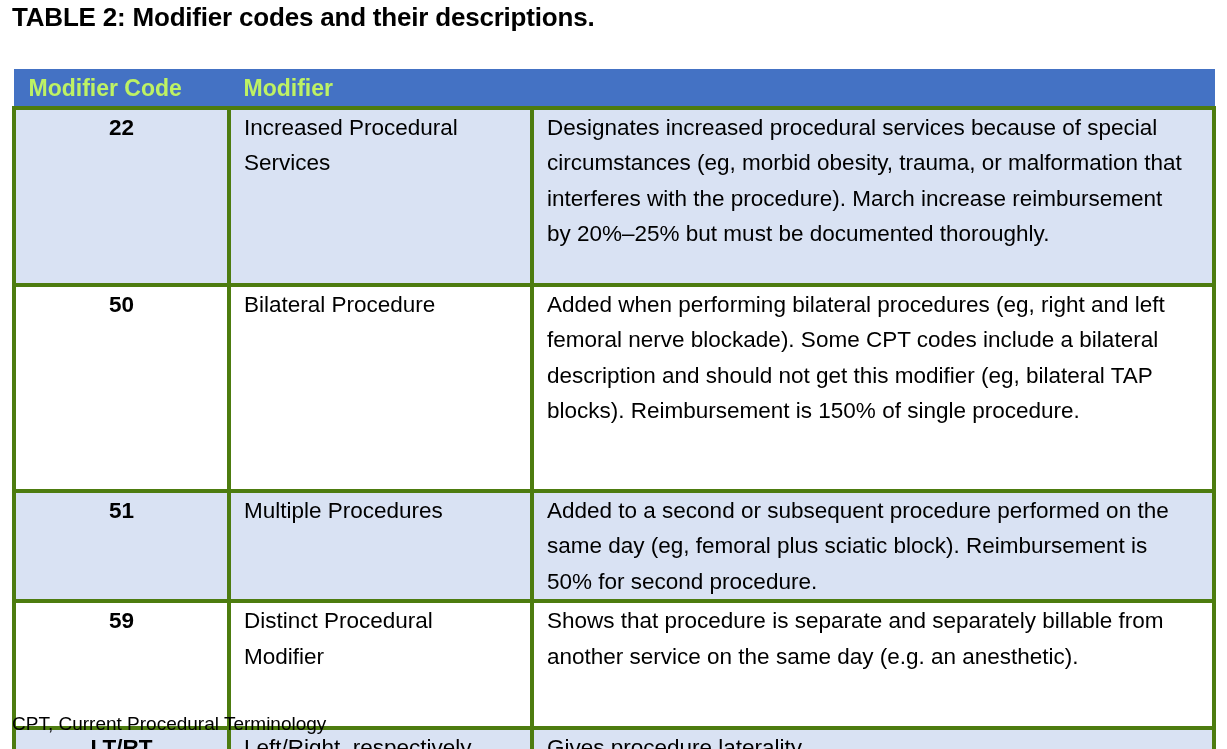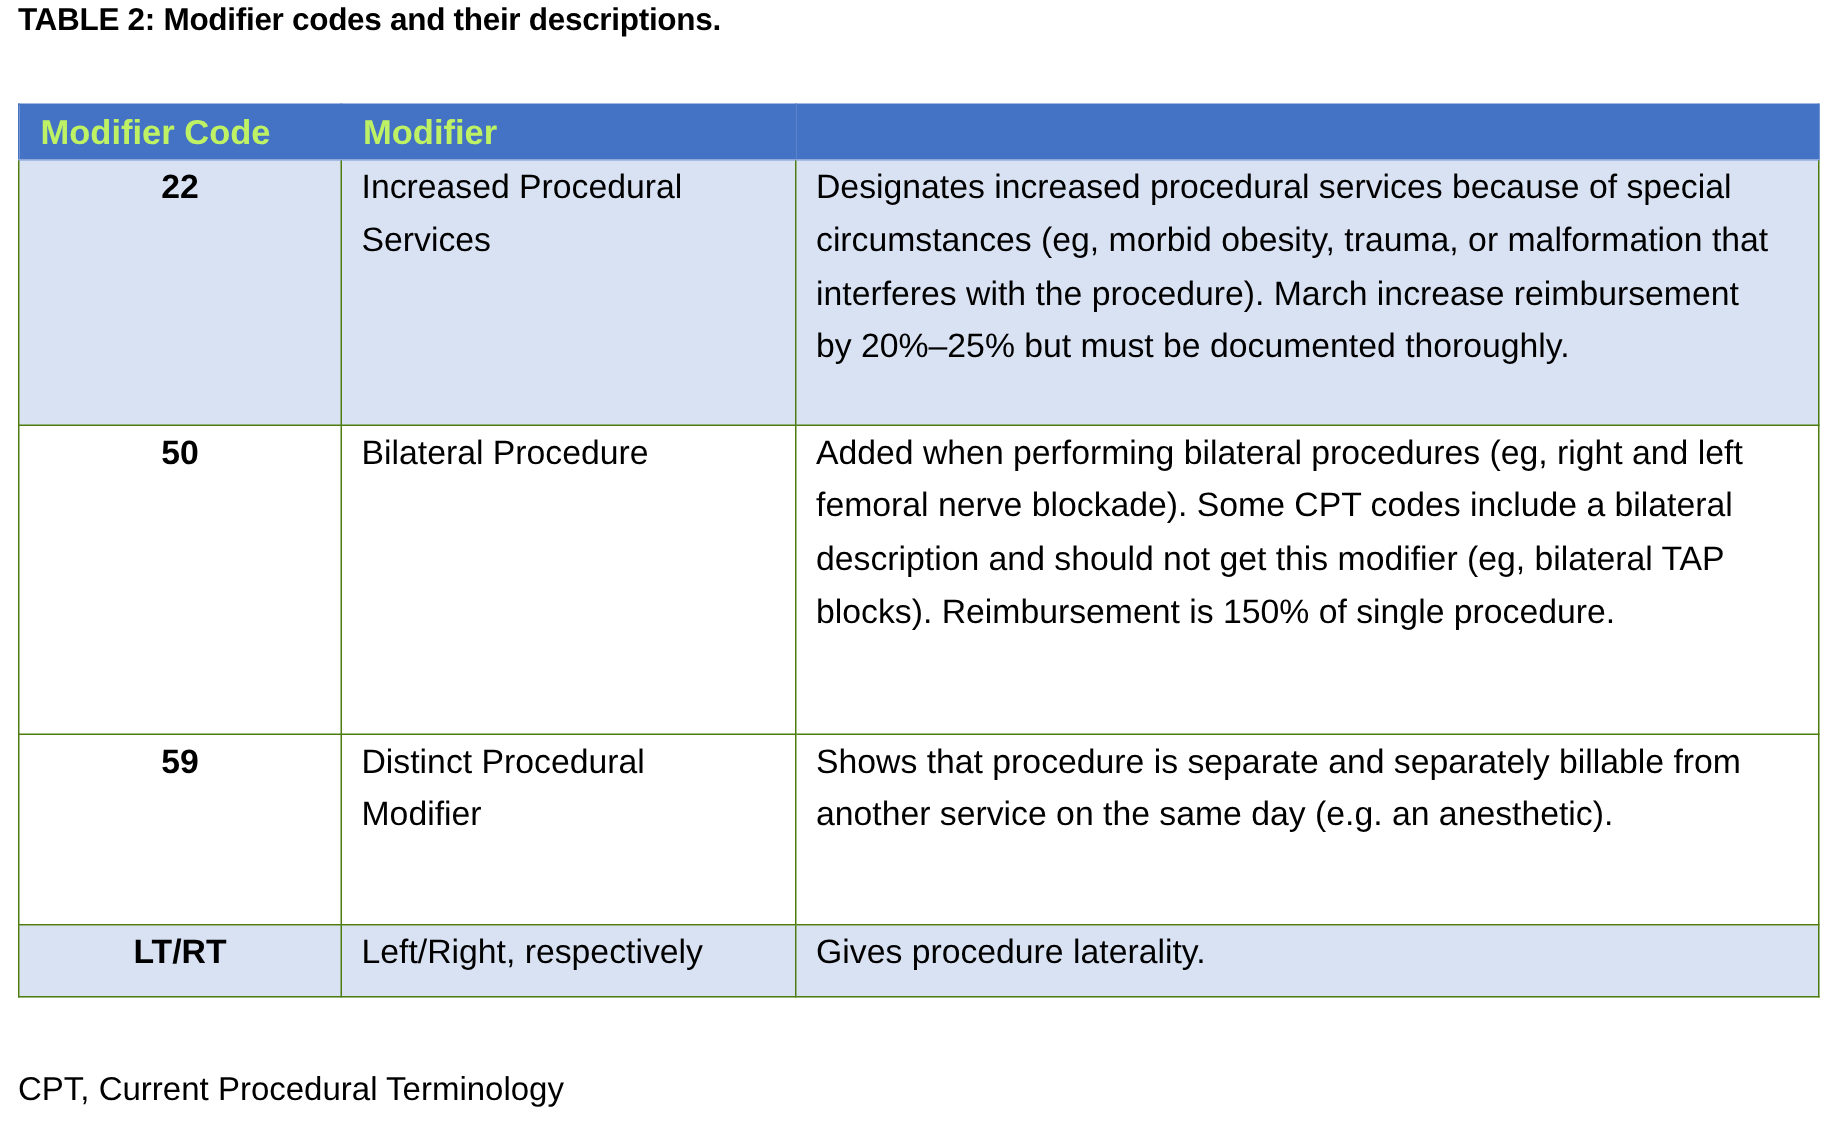--- a/index.html
+++ b/index.html
@@ -1,33 +1,33 @@
 <!DOCTYPE html>
 <html><head>
 <meta charset="utf-8">
 <style>
   html, body { margin: 0; padding: 0; background: #ffffff; }
   body { width: 1227px; height: 749px; position: relative; overflow: hidden;
          font-family: "Liberation Sans", "DejaVu Sans", sans-serif; color: #000; }
-  .title { position: absolute; left: 12px; top: 2px; font-size: 21px; font-weight: bold;
+  .title { position: absolute; left: 12px; top: 2px; font-size: 26px; font-weight: bold;
            letter-spacing: -0.2px; white-space: nowrap; }
   table.modtable { position: absolute; left: 12px; top: 69px; width: 1200px;
                    border-collapse: collapse; table-layout: fixed; font-size: 22.5px; }
   .modtable col.c1 { width: 215px; }
   .modtable col.c2 { width: 303px; }
   .modtable col.c3 { width: 682px; }
   .modtable thead th { background: #4472C4; color: #bef264; font-weight: bold; text-align: left;
                        height: 36px; padding: 0 0 0 14px; font-size: 23px; line-height: 36px;
                        border: 1px solid #4472C4; border-bottom: 1px solid #8EAADB; }
-  .modtable td { border: 1px solid #4d7c0f; vertical-align: top; padding: 0 24px 0 13px;
+  .modtable td { border: 4px solid #4d7c0f; vertical-align: top; padding: 0 24px 0 13px;
                  line-height: 35.4px; }
   .modtable tr.shaded td { background: #D9E2F3; }
   .modtable tr.plain td { background: #ffffff; }
   .modtable td.code { text-align: center; font-weight: bold; padding-left: 0; padding-right: 0; }
-  .footnote { position: absolute; left: 12px; top: 713px; font-size: 22px; white-space: nowrap; }
+  .footnote { position: absolute; left: 12px; top: 713px; font-size: 19px; white-space: nowrap; }
 </style>
 </head>
 <body>
 
 <div class="title">TABLE 2: Modifier codes and their descriptions.</div>
 
 <table class="modtable">
   <colgroup>
       <col class="c1">
       <col class="c2">
@@ -44,20 +44,25 @@
     <tr class="shaded" style="height:177px">
       <td class="code">22</td>
       <td>Increased Procedural Services</td>
       <td>Designates increased procedural services because of special circumstances (eg, morbid obesity, trauma, or malformation that interferes with the procedure). March increase reimbursement by 20%–25% but must be documented thoroughly.</td>
     </tr>
     <tr class="plain" style="height:206px">
       <td class="code">50</td>
       <td>Bilateral Procedure</td>
       <td>Added when performing bilateral procedures (eg, right and left femoral nerve blockade). Some CPT codes include a bilateral description and should not get this modifier (eg, bilateral TAP blocks). Reimbursement is 150% of single procedure.</td>
     </tr>
+    <tr class="shaded" style="height:107px">
+      <td class="code">51</td>
+      <td>Multiple Procedures</td>
+      <td>Added to a second or subsequent procedure performed on the same day (eg, femoral plus sciatic block). Reimbursement is 50% for second procedure.</td>
+    </tr>
     <tr class="plain" style="height:127px">
       <td class="code">59</td>
       <td>Distinct Procedural Modifier</td>
       <td>Shows that procedure is separate and separately billable from another service on the same day (e.g. an anesthetic).</td>
     </tr>
     <tr class="shaded" style="height:48px">
       <td class="code">LT/RT</td>
       <td>Left/Right, respectively</td>
       <td>Gives procedure laterality.</td>
     </tr>

